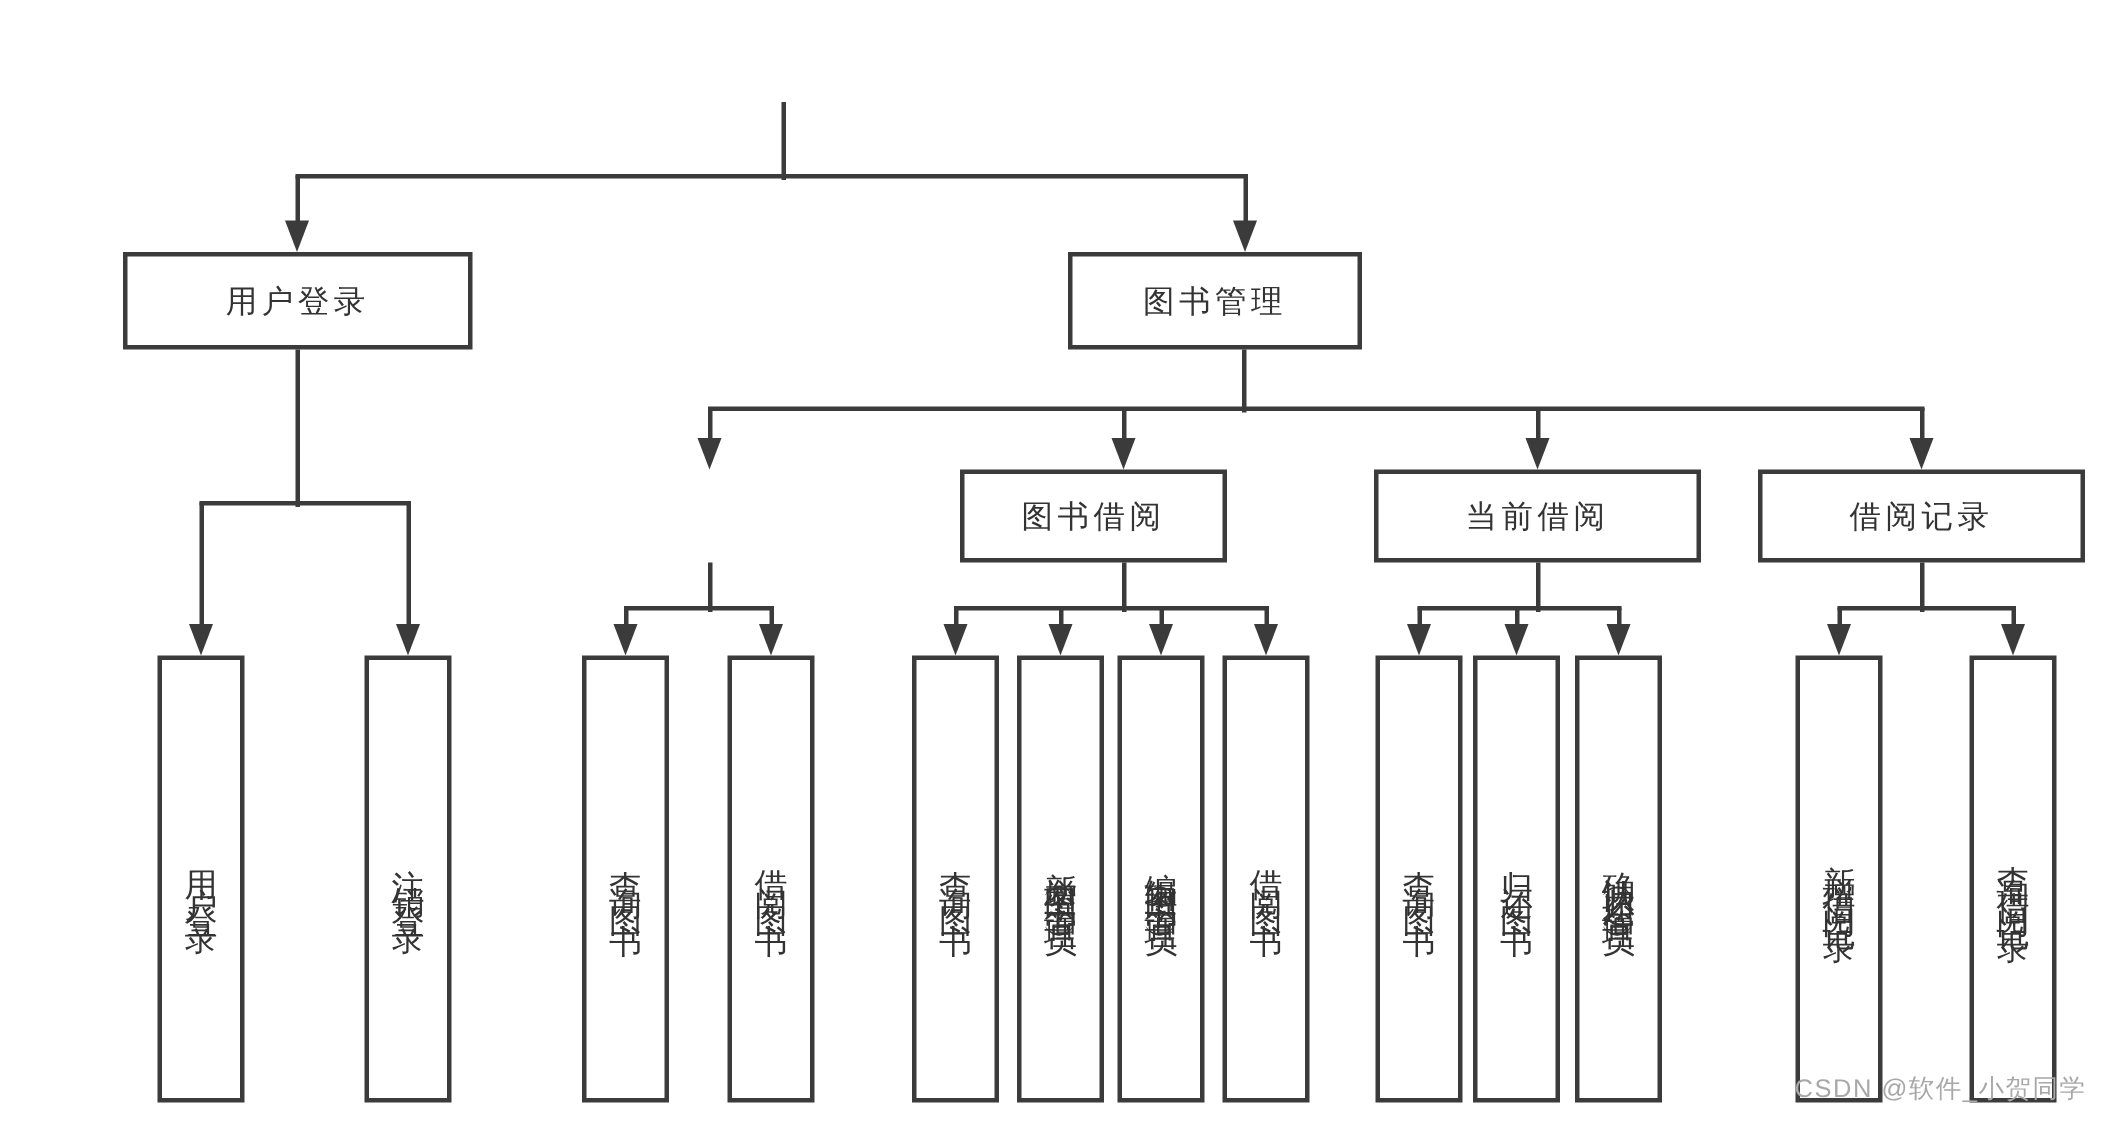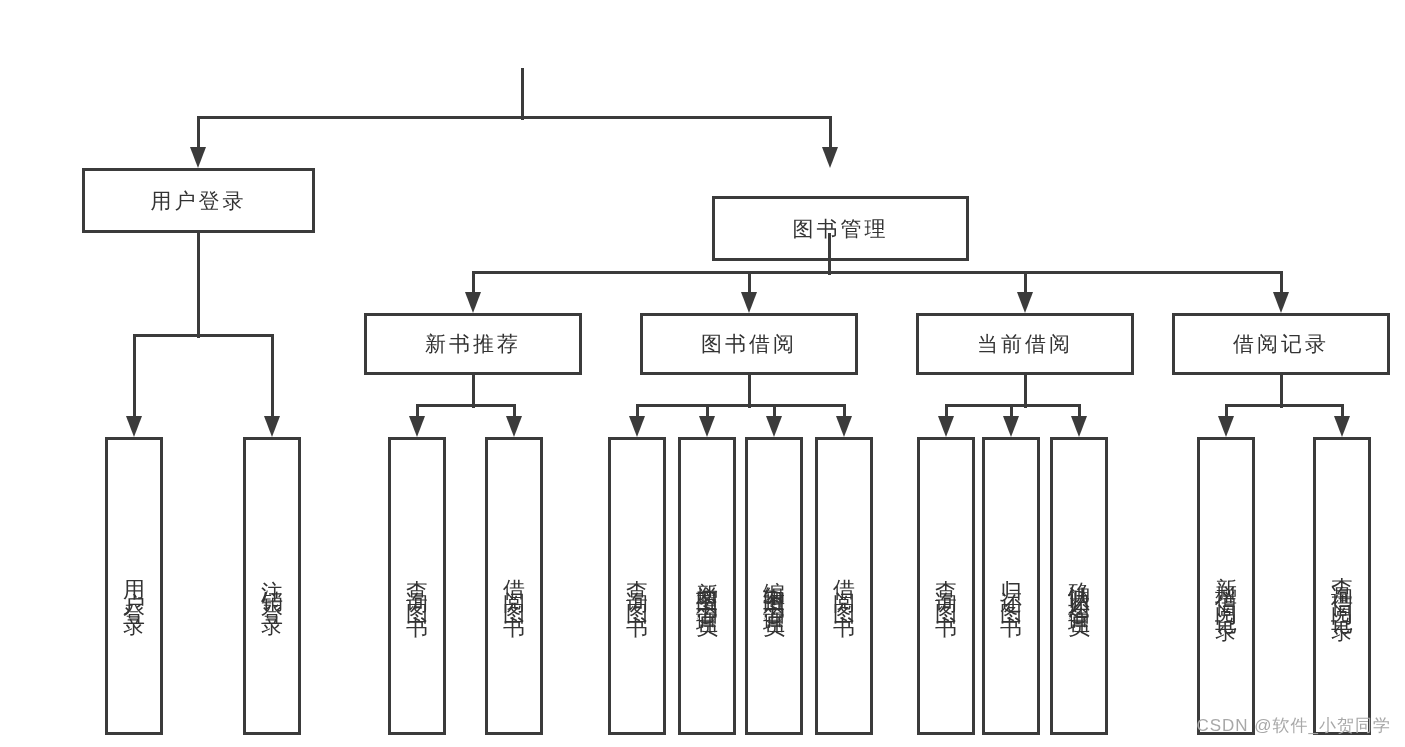--- a/index.html
+++ b/index.html
@@ -66,28 +66,25 @@
 </style>
 </head>
 <body>
 
 <div id="canvas">
 
 
   <div class="node" style="left:82px;top:168px;width:233px;height:65px;">
     <span class="h-label">用户登录</span>
   </div>
-  <div class="node" style="left:712px;top:168px;width:257px;height:65px;margin-top:28px;">
+  <div class="node" style="left:712px;top:168px;width:196px;height:65px;">
     <span class="h-label">图书管理</span>
   </div>
 
-  <div class="node" style="left:364px;top:313px;width:218px;height:62px;">
-    <span class="h-label">新书推荐</span>
-  </div>
-  <div class="node" style="left:640px;top:313px;width:218px;height:62px;">
+  <div class="node" style="left:640px;top:313px;width:178px;height:62px;">
     <span class="h-label">图书借阅</span>
   </div>
   <div class="node" style="left:916px;top:313px;width:218px;height:62px;text-align:center;">
     <span class="h-label">当前借阅</span>
   </div>
   <div class="node" style="left:1172px;top:313px;width:218px;height:62px;">
     <span class="h-label">借阅记录</span>
   </div>
 
   <div class="node leaf" style="left:105px;top:437px;width:58px;height:298px;">

